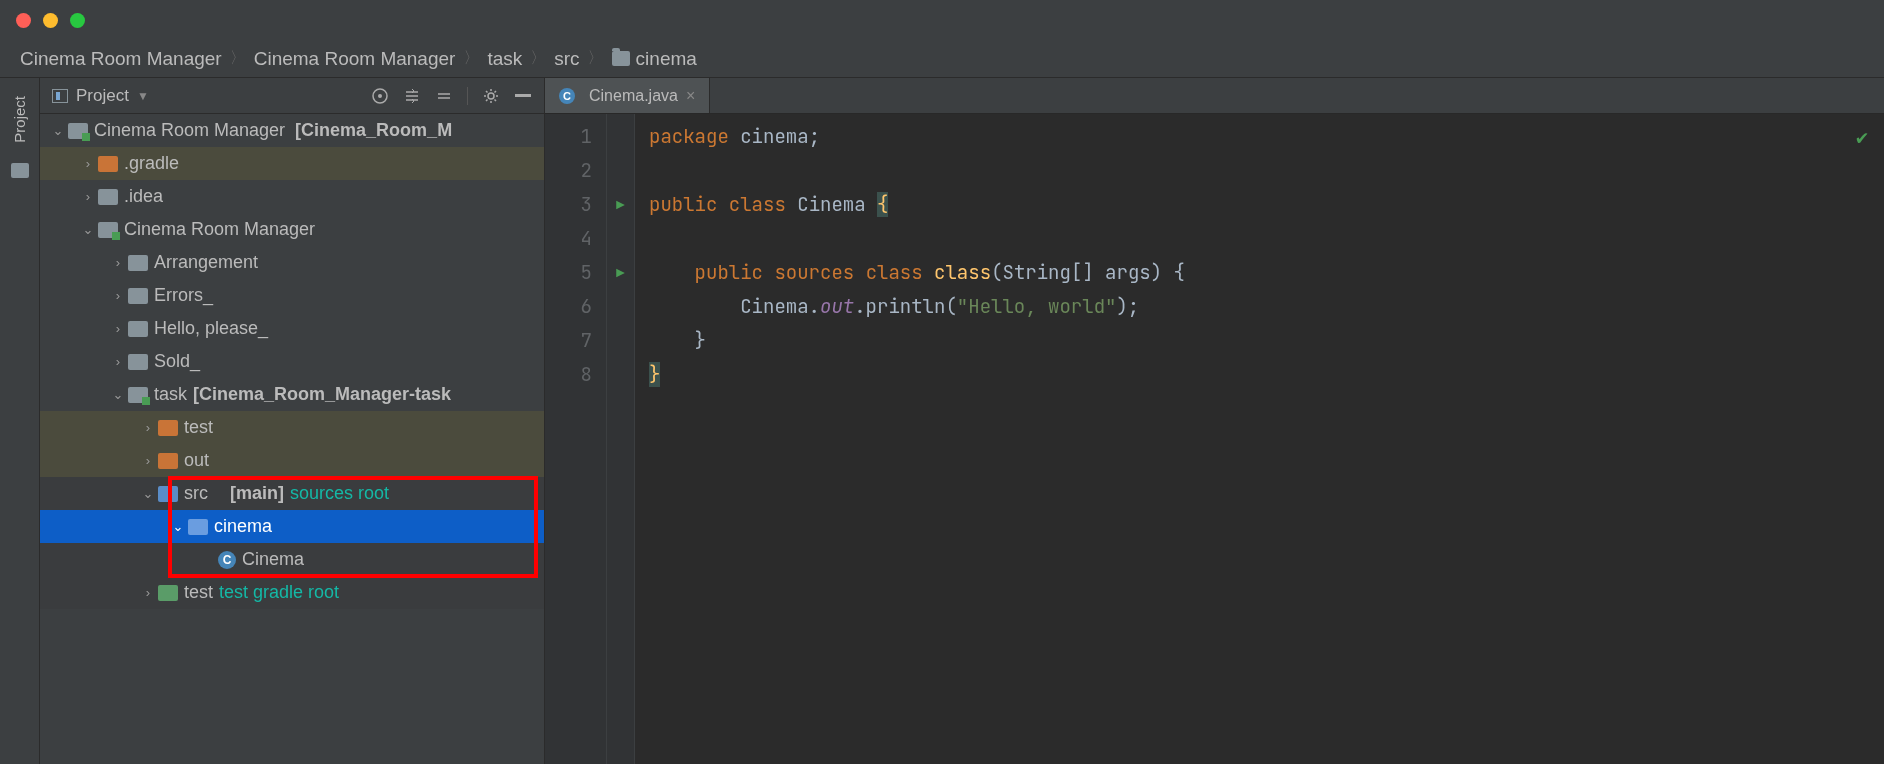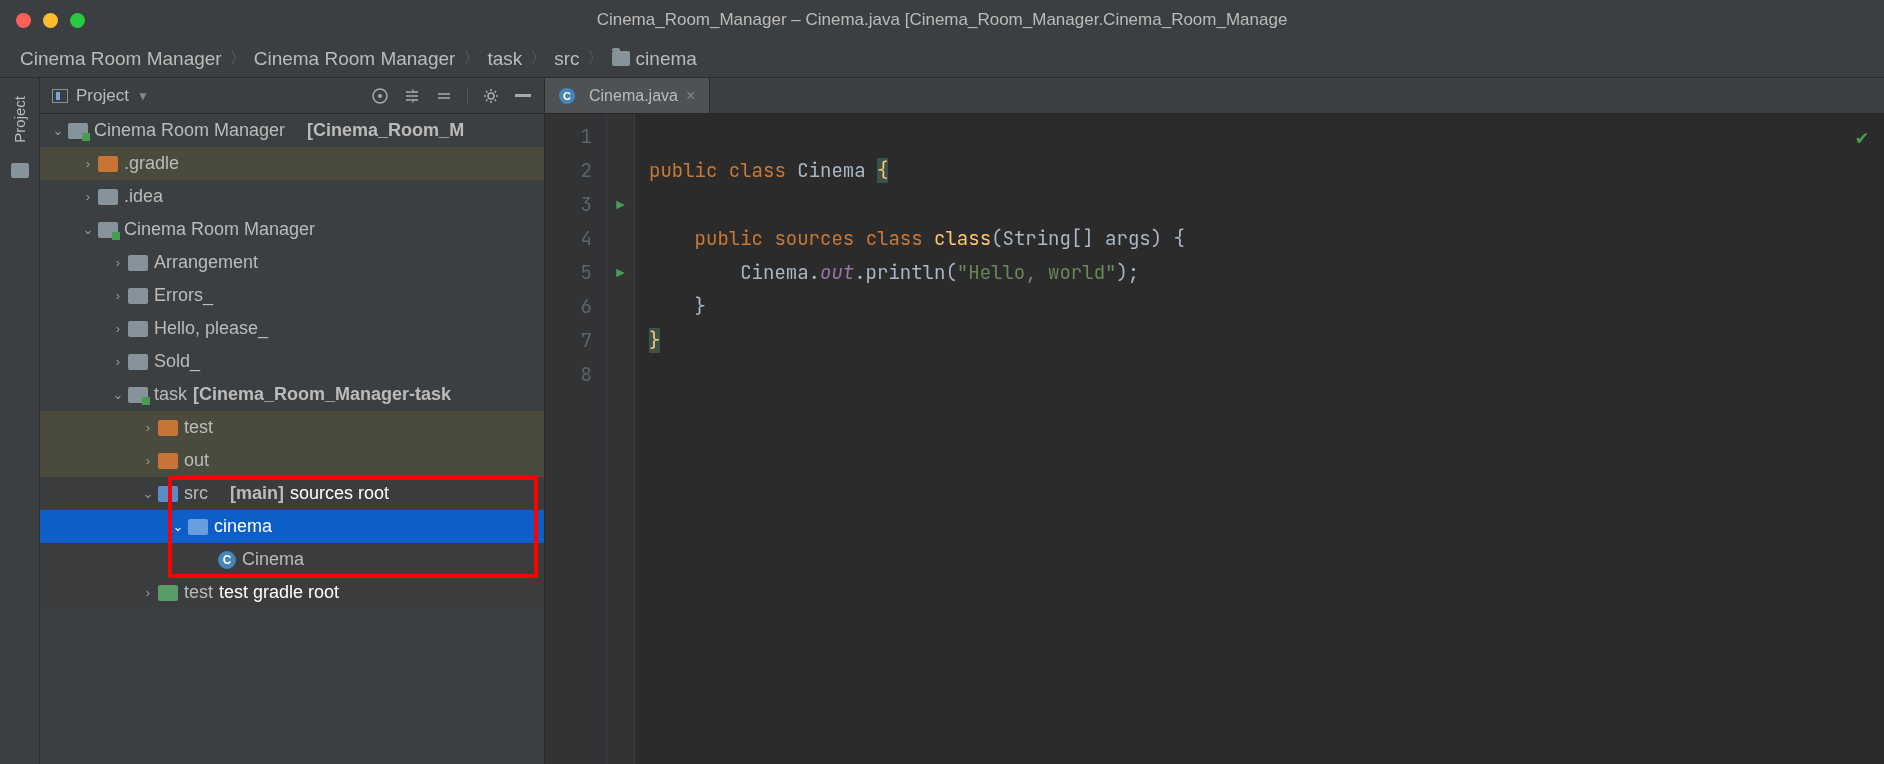--- a/index.html
+++ b/index.html
@@ -232,21 +232,21 @@
   display:flex;
   align-items:center;
   justify-content:center;
   margin-right:6px;
 }
 .tree-label {
   color: #bbbbbb;
 }
 .tree-row.selected .tree-label { color: #fff; }
 .tree-bold { font-weight: bold; }
-.tree-hint { color: #ffffff; margin-left: 6px; }
+.tree-hint { color: #14b8a6; margin-left: 6px; }
 .row-tint-olive { background: #4b4b3d; }
 .row-tint-dark { background: #3a3c3e; }
 .red-box {
   position: absolute;
   border: 4px solid #ff0000;
   pointer-events: none;
   z-index: 10;
 }
 .editor-area {
   flex: 1;
@@ -325,21 +325,20 @@
 </style>
 </head>
 <body>
 
 <div class="title-bar">
   <div class="traffic-lights">
     <div class="traffic-light red"></div>
     <div class="traffic-light yellow"></div>
     <div class="traffic-light green"></div>
   </div>
-  <div class="window-title">Cinema_Room_Manager – Cinema.java [Cinema_Room_Manager.Cinema_Room_Manage</div>
 </div>
 
 <div class="breadcrumb">
   <span class="breadcrumb-item">Cinema Room Manager</span>
   <span class="breadcrumb-sep">〉</span>
   <span class="breadcrumb-item">Cinema Room Manager</span>
   <span class="breadcrumb-sep">〉</span>
   <span class="breadcrumb-item">task</span>
   <span class="breadcrumb-sep">〉</span>
   <span class="breadcrumb-item">src</span>
@@ -395,21 +394,21 @@
           </div>
       </div>
     </div>
 
     <div class="tree" style="position:relative;">
       <div class="tree-row">
         <span class="indent" style="width:8px"></span>
         <span class="tree-arrow">⌄</span>
         <span class="tree-ico ico-module"></span>
         <span class="tree-label">Cinema Room Manager</span>
-        <span class="tree-label tree-bold" style="margin-left:22px">[Cinema_Room_M</span>
+        <span class="tree-label tree-bold" style="margin-left:10px">[Cinema_Room_M</span>
       </div>
       <div class="tree-row row-tint-olive">
         <span class="indent" style="width:38px"></span>
         <span class="tree-arrow">›</span>
         <span class="tree-ico ico-folder-orange"></span>
         <span class="tree-label">.gradle</span>
       </div>
       <div class="tree-row">
         <span class="indent" style="width:38px"></span>
         <span class="tree-arrow">›</span>
@@ -519,20 +518,21 @@
         <div>&nbsp;</div>
         <div>&nbsp;</div>
         <div class="run-tri">▶</div>
         <div>&nbsp;</div>
         <div class="run-tri">▶</div>
         <div>&nbsp;</div>
         <div>&nbsp;</div>
         <div>&nbsp;</div>
       </div>
       <div class="code-lines">
+        <div class="code-line"><span class="kw">package</span> <span class="ident">cinema</span><span class="ident">;</span></div>
         <div class="code-line"></div>
         <div class="code-line"><span class="kw">public</span> <span class="kw">class</span> <span class="ident">Cinema</span> <span class="brace-hl">{</span></div>
         <div class="code-line"></div>
         <div class="code-line">&nbsp;&nbsp;&nbsp;&nbsp;<span class="kw">public</span> <span class="kw">sources</span> <span class="kw">class</span> <span class="method">class</span><span class="ident">(String[] args) {</span></div>
         <div class="code-line">&nbsp;&nbsp;&nbsp;&nbsp;&nbsp;&nbsp;&nbsp;&nbsp;<span class="ident">Cinema.</span><span class="static-ital">out</span><span class="ident">.println(</span><span class="str">"Hello, world"</span><span class="ident">);</span></div>
         <div class="code-line">&nbsp;&nbsp;&nbsp;&nbsp;<span class="ident">}</span></div>
         <div class="code-line"><span class="brace-hl">}</span></div>
       </div>
       <div class="check-mark">✔</div>
     </div>

